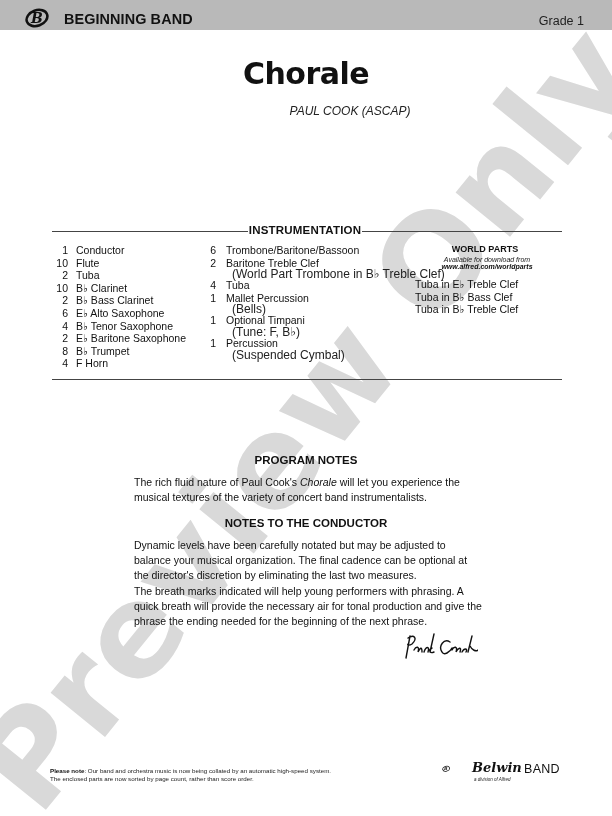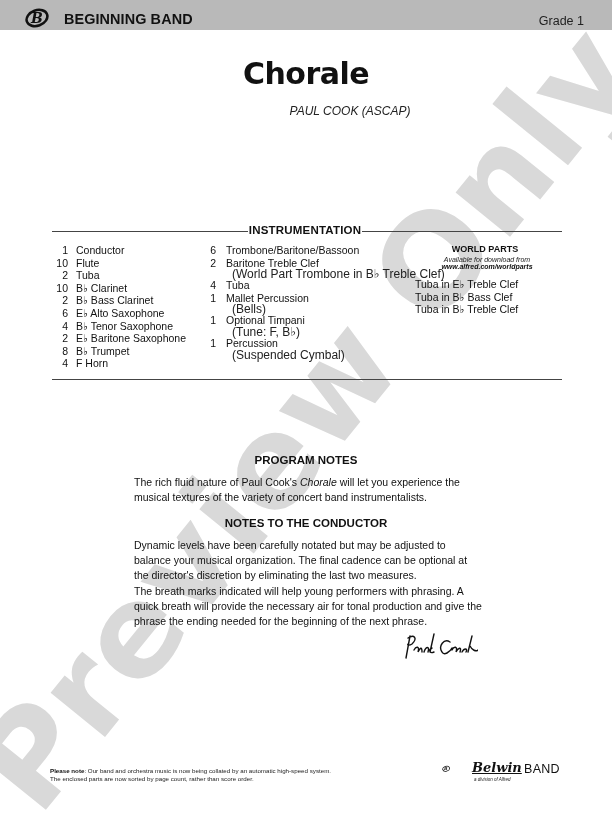--- a/index.html
+++ b/index.html
@@ -71,21 +71,21 @@
     line-height: 15px; color: #111;
   }
   .signature { position: absolute; left: 398px; top: 628px; width: 80px; height: 36px; }
   .footer-note {
     position: absolute; left: 50px; top: 767px; font-size: 6.2px; line-height: 8px; color: #222;
   }
   .footer-note b { font-weight: bold; color: #111; }
   .belwin-logo { position: absolute; left: 442px; top: 757px; width: 124px; height: 30px; }
   .belwin-word {
     position: absolute; left: 472px; top: 760px; font-family: "DejaVu Serif", serif;
-    font-style: italic; font-weight: bold; font-size: 13px; color: #111; text-decoration: underline;
+    font-style: italic; font-weight: bold; font-size: 13px; color: #111;
   }
   .belwin-band {
     position: absolute; left: 524px; top: 762px; font-family: "Liberation Sans", sans-serif;
     font-size: 12.5px; color: #111; letter-spacing: 0.3px;
   }
   .belwin-div {
     position: absolute; left: 474px; top: 777px; font-size: 4.5px; font-style: italic; color: #222;
   }
 </style>
 </head>

